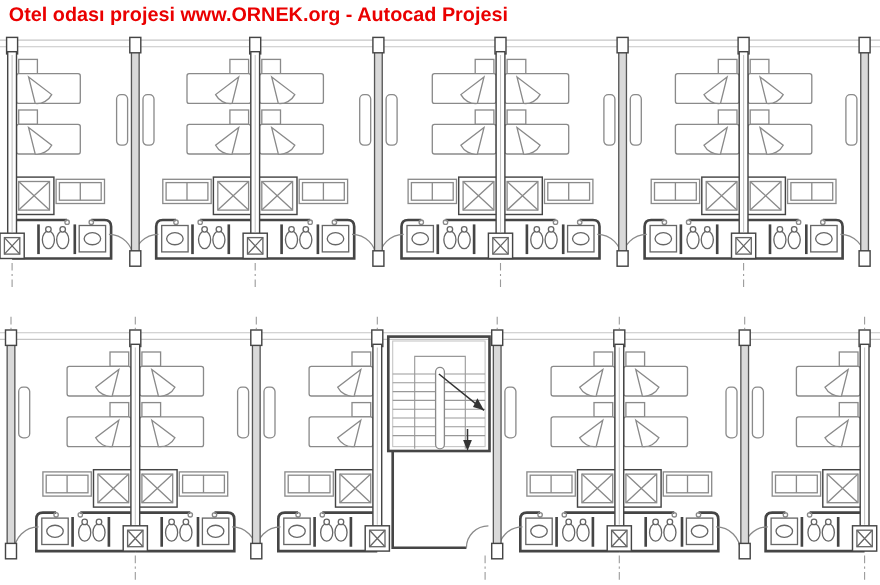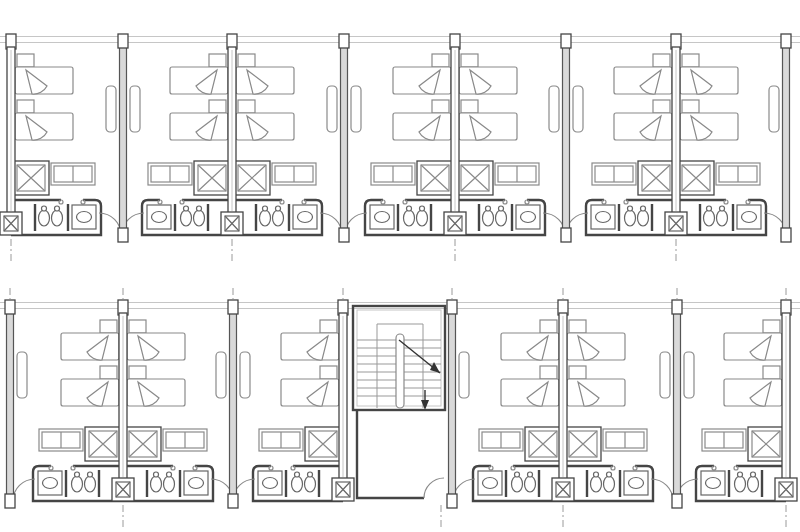--- a/index.html
+++ b/index.html
@@ -18,20 +18,21 @@
   .part {fill:var(--c-partfill,#d9d9d9);stroke:#555;stroke-width:1.2;}
   .dash {stroke:var(--c-dash,#9a9a9a);stroke-width:1;stroke-dasharray:7 3 2 3;fill:none;}
   .tread{stroke:var(--c-stair,#999);stroke-width:1;fill:none;}
   .arrow{stroke:#333;stroke-width:1.4;fill:none;}
   .ah   {fill:#333;stroke:none;}
 </style>
 </head>
 <body>
 
 <div class="stage">
+  <div class="title">Otel odası projesi www.ORNEK.org - Autocad Projesi</div>
 
   <svg id="plan" width="800" height="532" viewBox="0 0 800 532">
     <defs>
 
       <g id="bed">
         <rect class="furn" x="2" y="0" width="17" height="13"></rect>
         <rect class="furn" x="0" y="13" width="58" height="27" rx="2"></rect>
         <path class="furn" d="M11,16 L32,32 A15 15 0 0 1 17,40 Z"></path>
       </g>
 

